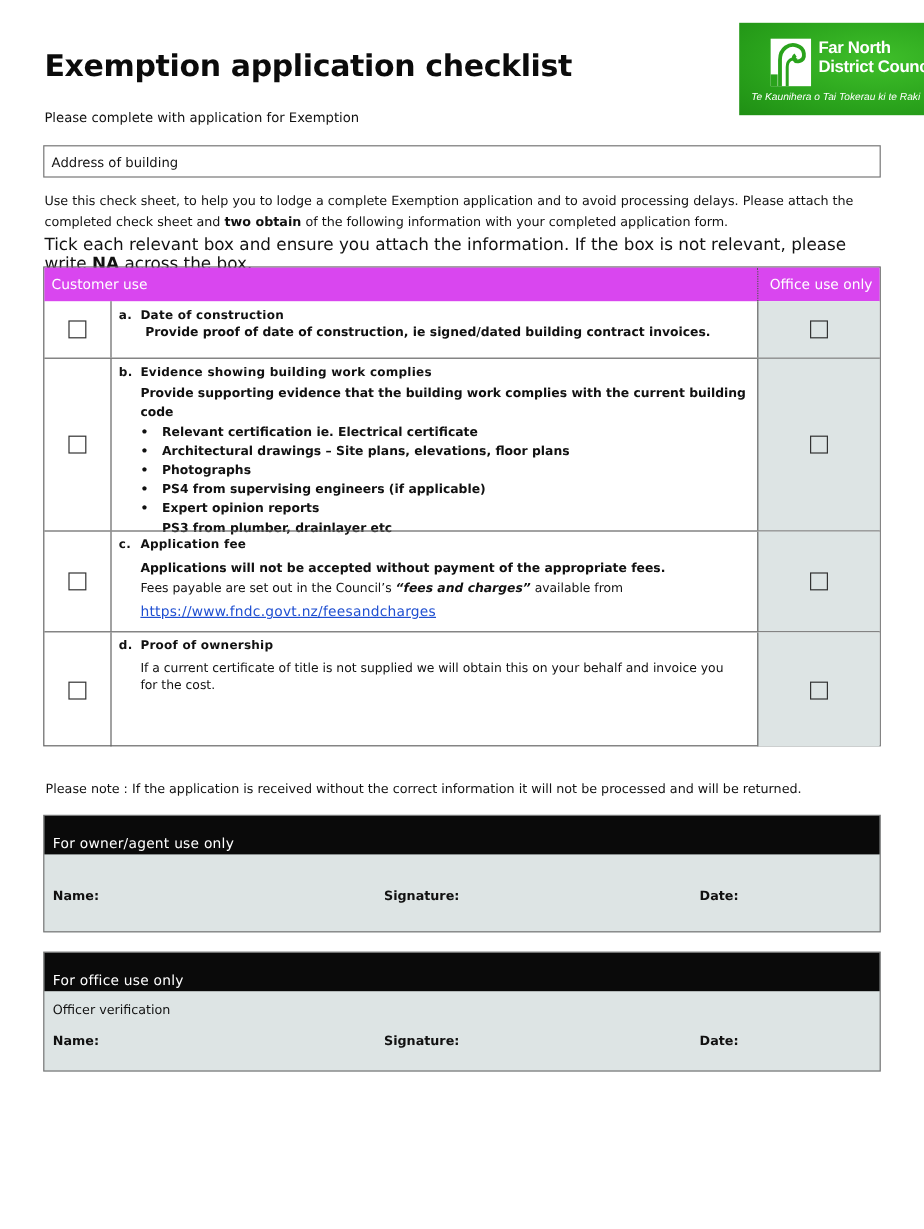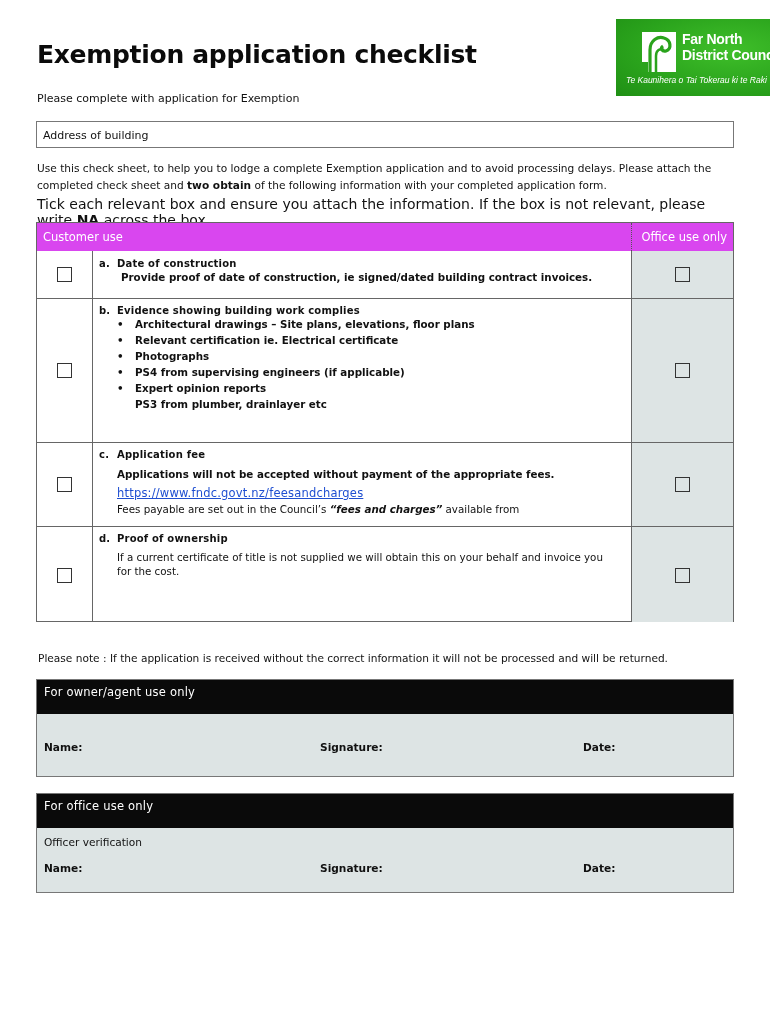--- a/index.html
+++ b/index.html
@@ -38,21 +38,21 @@
   .line { line-height: 16px; }
   ul.bullets { list-style: none; margin-left: 6px; }
   ul.bullets li { position: relative; padding-left: 18px; line-height: 16px; font-size: 10.6px; }
   ul.bullets li::before { content: "•"; position: absolute; left: 0; top: 0; }
   .link { color: #1f4fd1; text-decoration: underline; font-size: 11.5px; letter-spacing: 0.2px; cursor: pointer; }
   em { font-style: italic; }
 
   .note { position: absolute; left: 38px; top: 652px; font-size: 10.6px; color: #111; }
 
   .panel { position: absolute; left: 36px; width: 698px; border: 1.5px solid #777; background: #dde4e4; }
-  .panel-head { height: 34px; background: #0a0a0a; color: #fff; font-size: 11.5px; padding: 5px 7px; letter-spacing: 0.2px; }
+  .panel-head { height: 24px; background: #0a0a0a; color: #fff; font-size: 11.5px; padding: 16px 7px; letter-spacing: 0.2px; }
   .panel-field { position: absolute; font-size: 10.6px; font-weight: bold; color: #111; }
   .panel-text { position: absolute; font-size: 10.6px; color: #111; }
 </style>
 </head>
 <body>
 
 <div class="title">Exemption application checklist</div>
 <div class="subtitle">Please complete with application for Exemption</div>
 
 <div class="logo">
@@ -99,43 +99,44 @@
         <div class="checkbox" style="left:43px; top:16px;"></div>
       </div>
   </div>
 
   <div class="row" style="top:75px; height:144px;">
     <div class="cb-col">
         <div class="checkbox" style="left:20px; top:64px;"></div>
       </div>
     <div class="content" style="top:6px;">
       <div class="item-head"><span class="letter">b.</span><span>Evidence showing building work complies</span></div>
+      <div class="line" style="padding-left:18px; margin-top:4px; font-weight:bold; font-size:10.3px;">Provide supporting evidence that the building work complies with the current building code</div>
       <ul class="bullets" style="margin-left:18px; font-weight:bold;">
+        <li style="font-size:10.3px;">Relevant certification ie. Electrical certificate</li>
         <li style="font-size:10.3px;">Architectural drawings – Site plans, elevations, floor plans</li>
-        <li style="font-size:10.3px;">Relevant certification ie. Electrical certificate</li>
         <li style="font-size:10.3px;">Photographs</li>
         <li style="font-size:10.3px;">PS4 from supervising engineers (if applicable)</li>
         <li style="font-size:10.3px;">Expert opinion reports</li>
       </ul>
       <div class="line" style="padding-left:36px; font-weight:bold; font-size:10.3px;">PS3 from plumber, drainlayer etc</div>
     </div>
     <div class="office-col">
         <div class="checkbox" style="left:43px; top:64px;"></div>
       </div>
   </div>
 
   <div class="row" style="top:219px; height:84px;">
     <div class="cb-col">
         <div class="checkbox" style="left:20px; top:34px;"></div>
       </div>
     <div class="content" style="top:6px;">
       <div class="item-head"><span class="letter">c.</span><span>Application fee</span></div>
       <div class="line" style="padding-left:18px; margin-top:6px; font-weight:bold; font-size:10.3px;">Applications will not be accepted without payment of the appropriate fees.</div>
+      <div class="line" style="padding-left:18px; font-size:10.3px;"><span>Fees payable are set out in the Council’s </span><b><em>“fees and charges”</em></b><span> available   from</span></div>
       <div class="line" style="padding-left:18px; margin-top:3px;"><span class="link">https://www.fndc.govt.nz/feesandcharges</span></div>
-      <div class="line" style="padding-left:18px; font-size:10.3px;"><span>Fees payable are set out in the Council’s </span><b><em>“fees and charges”</em></b><span> available   from</span></div>
     </div>
     <div class="office-col">
         <div class="checkbox" style="left:43px; top:34px;"></div>
       </div>
   </div>
 
   <div class="row" style="top:303px; height:96px;">
     <div class="cb-col">
         <div class="checkbox" style="left:20px; top:41px;"></div>
       </div>

